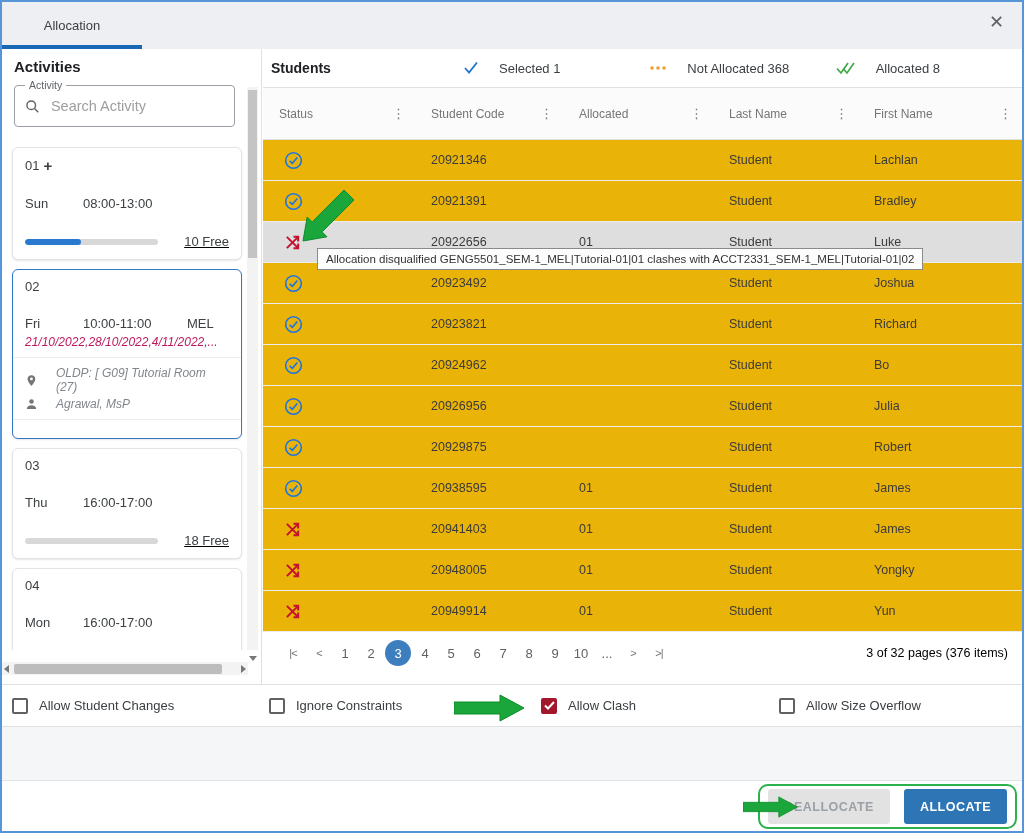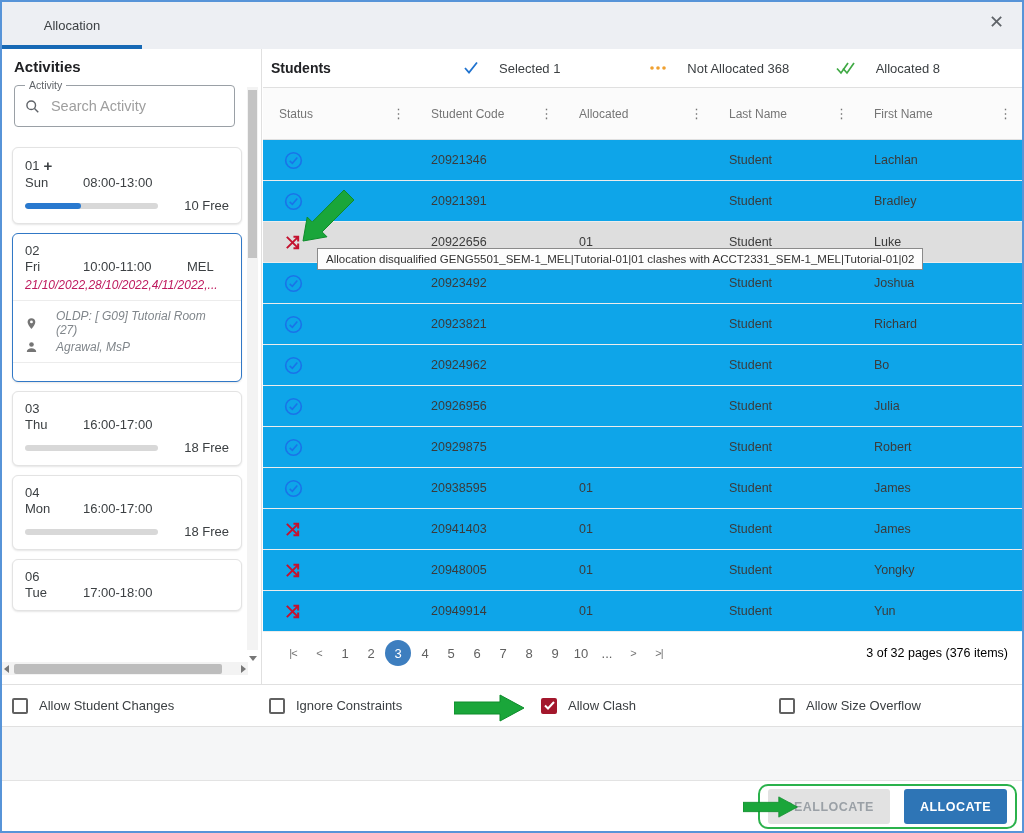--- a/index.html
+++ b/index.html
@@ -29,33 +29,33 @@
   .search-input { border:none; outline:none; font-size:14.5px; color:#202124; width:100%; background:transparent; font-family:inherit; }
   .search-input::placeholder { color:#9e9e9e; }
 
   .cards { position:absolute; top:92px; left:0; width:246px; height:509px; overflow:hidden;
            padding:6px 6px 0 10px; display:flex; flex-direction:column; gap:9px; }
   .card { flex:0 0 auto; border:1px solid #e3e3e3; border-radius:6px; padding:9px 12px 10px;
           background:#fff; box-shadow:0 1px 2px rgba(0,0,0,0.10); cursor:pointer; }
   .card.selected { border:1.5px solid #3178c6; }
   .card-line1 { font-size:13px; color:#3c4043; display:flex; align-items:center; gap:4px; }
   .card-plus { font-size:15px; font-weight:700; color:#3c4043; cursor:pointer; }
-  .card-line2 { display:flex; font-size:13px; color:#3c4043; margin-top:1px; }
+  .card-line2 { display:flex; font-size:13px; color:#3c4043; margin-top:22px; }
   .card-day { width:58px; }
   .card-time { flex:1; }
   .card-campus { width:42px; }
   .card-dates { font-size:12px; font-style:italic; color:#be185d; margin-top:4px; white-space:nowrap; overflow:hidden; }
   .card-divider { height:1px; background:#ececec; margin:8px -12px; }
   .icon-row { display:flex; align-items:center; gap:18px; font-size:12px; font-style:italic;
               color:#80868b; margin-top:3px; }
   .card-stats { display:grid; grid-template-columns:1fr auto; row-gap:3px; font-size:12.5px;
                 font-weight:700; color:#3c4043; margin-top:2px; }
   .stat-right { text-align:right; }
   .stat-val-blue { color:#1a73e8; font-weight:700; }
-  .bar-row { display:flex; align-items:center; gap:26px; margin-top:8px; }
+  .bar-row { display:flex; align-items:center; gap:26px; margin-top:23px;text-decoration:underline; }
   .bar-track { flex:1; height:6px; background:#d8d8d8; border-radius:3px; overflow:hidden; }
   .bar-fill { height:100%; background:#2979cf; border-radius:3px; }
   .bar-free { font-size:13px; color:#3c4043; white-space:nowrap; }
 
   
   .vscroll { position:absolute; right:3px; top:38px; width:11px; height:563px; background:#f3f3f3; }
   .vscroll-thumb { position:absolute; left:1px; top:3px; width:9px; height:168px; background:#c4c4c4; cursor:pointer; }
   .vscroll-down { position:absolute; right:3px; top:604px; width:11px; height:11px; display:flex;
                   align-items:center; justify-content:center; cursor:pointer; }
   .tri-down { width:0; height:0; border-left:4px solid transparent; border-right:4px solid transparent; border-top:5px solid #777; }
@@ -73,21 +73,21 @@
   .chip { flex:1; display:flex; align-items:center; gap:20px; font-size:13px; color:#3c4043; }
 
   .table-header { display:grid; grid-template-columns:152px 148px 150px 145px 1fr; height:53px;
                   background:#fbfbfb; border-top:1px solid #e0e0e0; border-bottom:1px solid #e0e0e0;
                   color:#757575; font-size:12px; }
   .th { display:flex; align-items:center; justify-content:space-between; padding:0 8px 0 16px; }
   .kebab { color:#757575; font-size:13px; cursor:pointer; padding:0 2px; }
 
   .row { display:grid; grid-template-columns:152px 148px 150px 145px 1fr; height:41px;
          align-items:center; border-bottom:1px solid #ececec; font-size:12.5px; color:#3b3b3b;
-         background:#0ea5e9; cursor:pointer; }
+         background:#eab308; cursor:pointer; }
   .row.selected { background:#dedede; }
   .cell { padding-left:16px; }
   .cell-status { padding-left:21px; display:flex; align-items:center; }
 
   .tooltip { position:absolute; left:54px; top:199px; height:22px; display:flex; align-items:center;
              padding:0 8px; border:1px solid #8a8a8a; background:#fdfdfd; font-size:11.5px;
              color:#333; white-space:nowrap; z-index:6; }
 
   .pagination { display:flex; align-items:center; height:42px; padding:0 14px 0 18px;
                 font-size:13px; color:#616161; }

